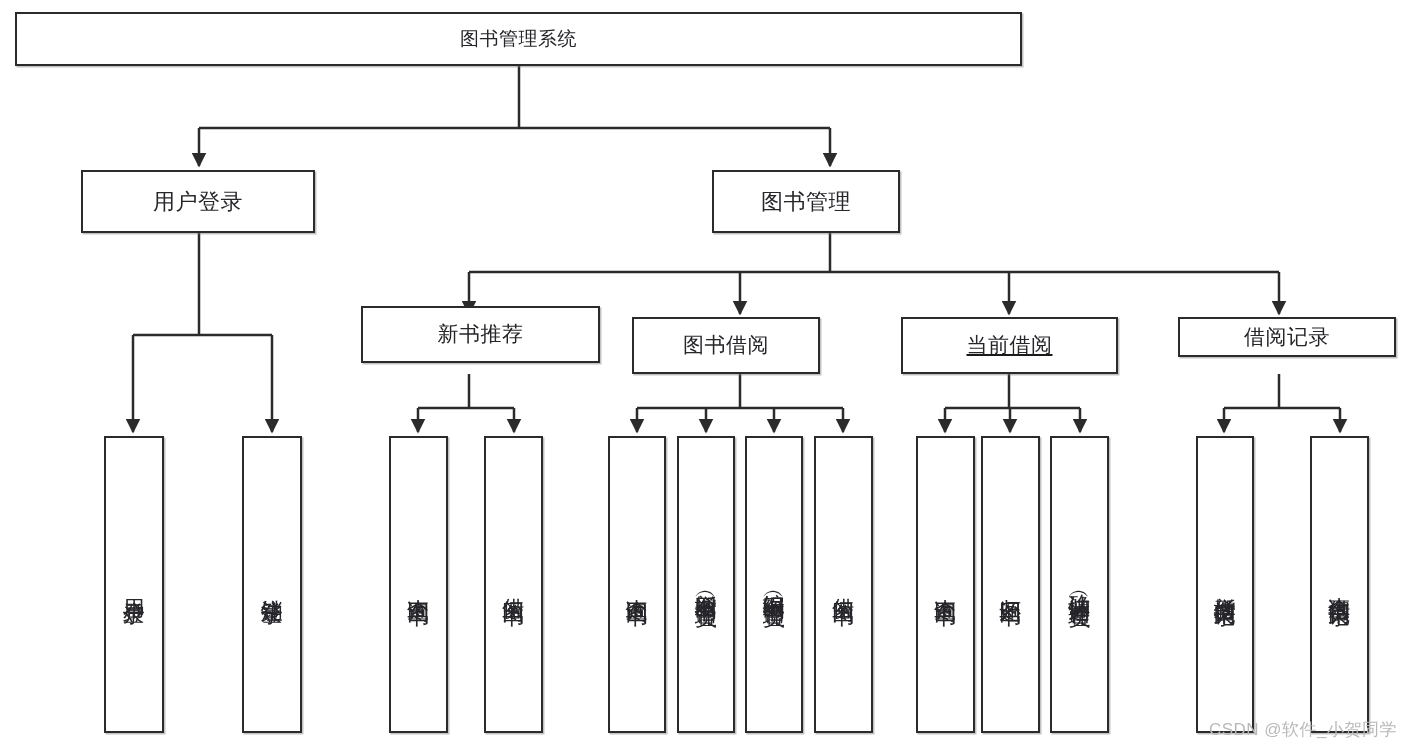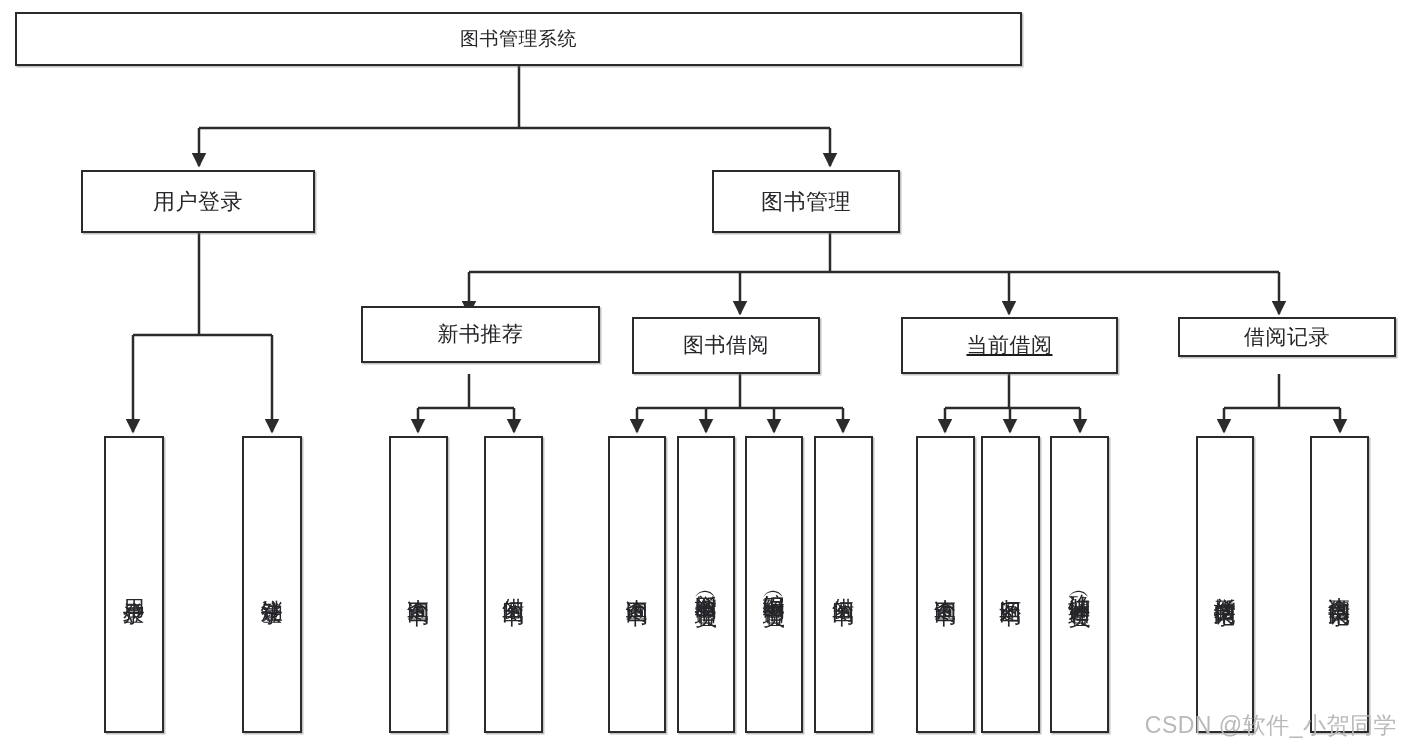--- a/index.html
+++ b/index.html
@@ -58,21 +58,21 @@
     font-size: 22px;
     line-height: 1.06;
     letter-spacing: 2px;
     white-space: normal;
     max-height: 100%;
   }
   .watermark {
     position: absolute;
     right: 8px;
     bottom: 6px;
-    font-size: 23px;
+    font-size: 17px;
     color: #b9b9b9;
     letter-spacing: 0.5px;
     white-space: nowrap;
     user-select: none;
   }
 </style>
 </head>
 <body>
 
 <div id="diagram-root">

